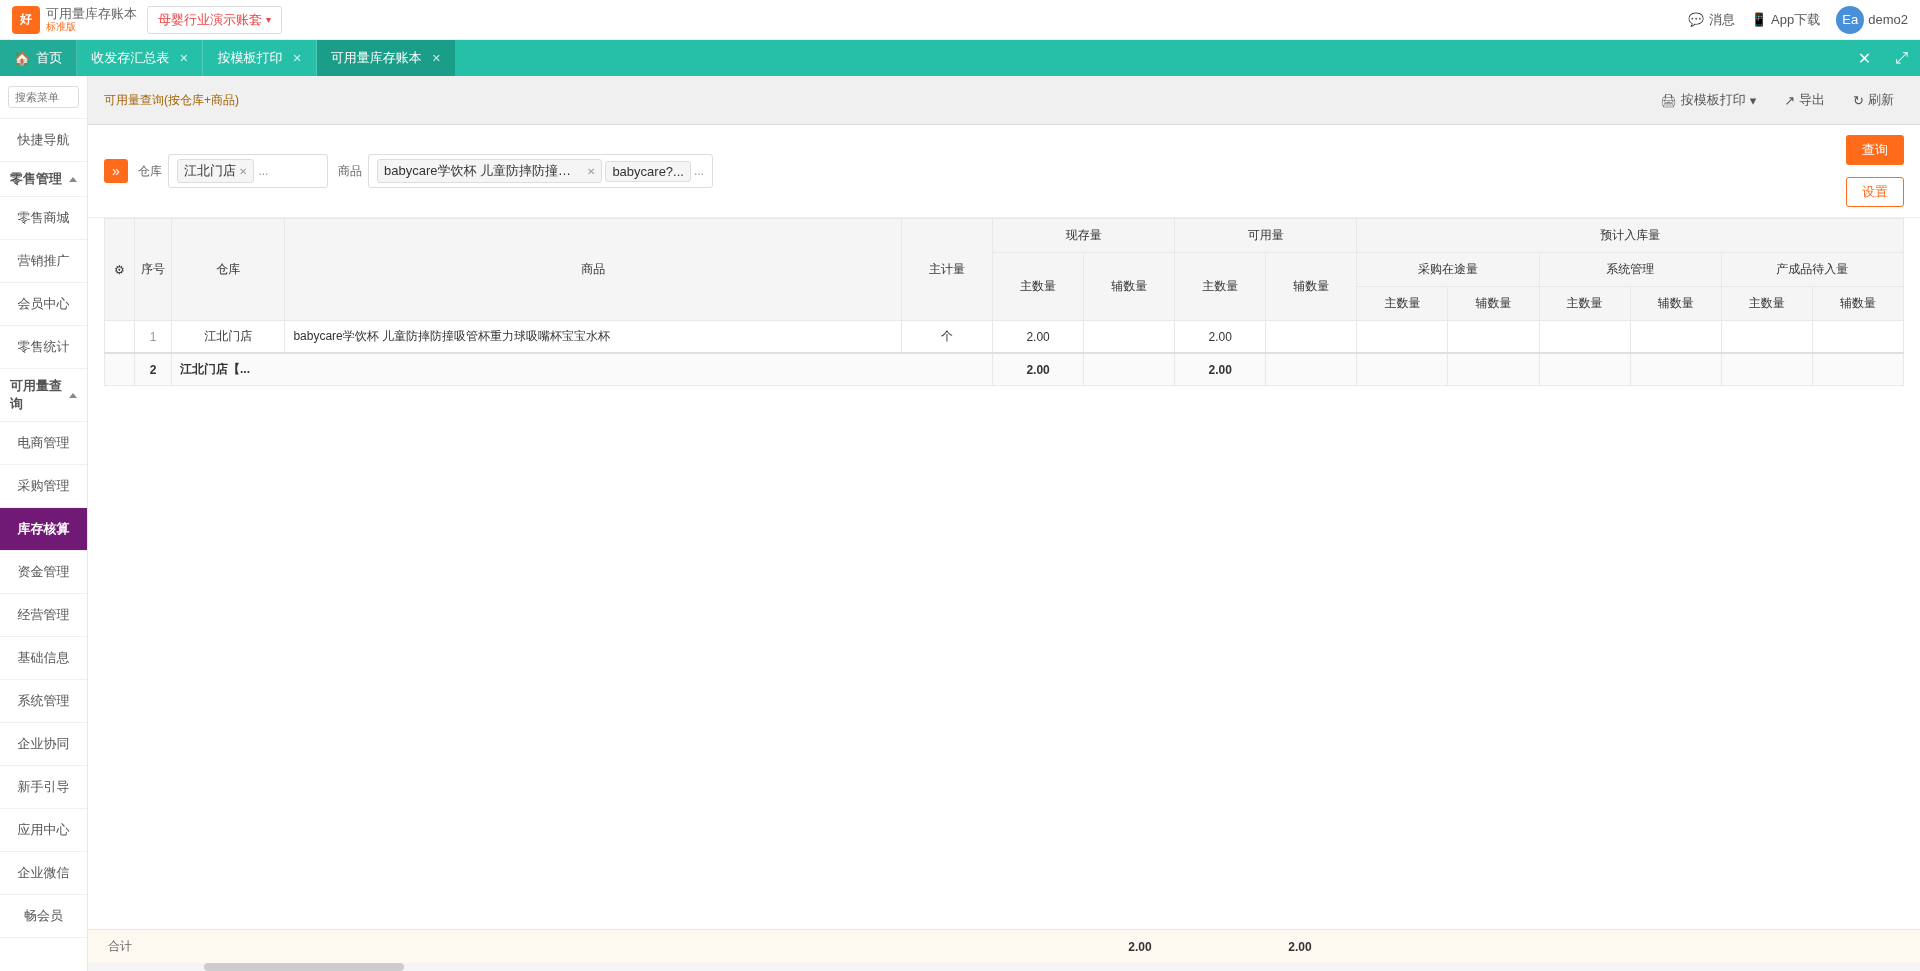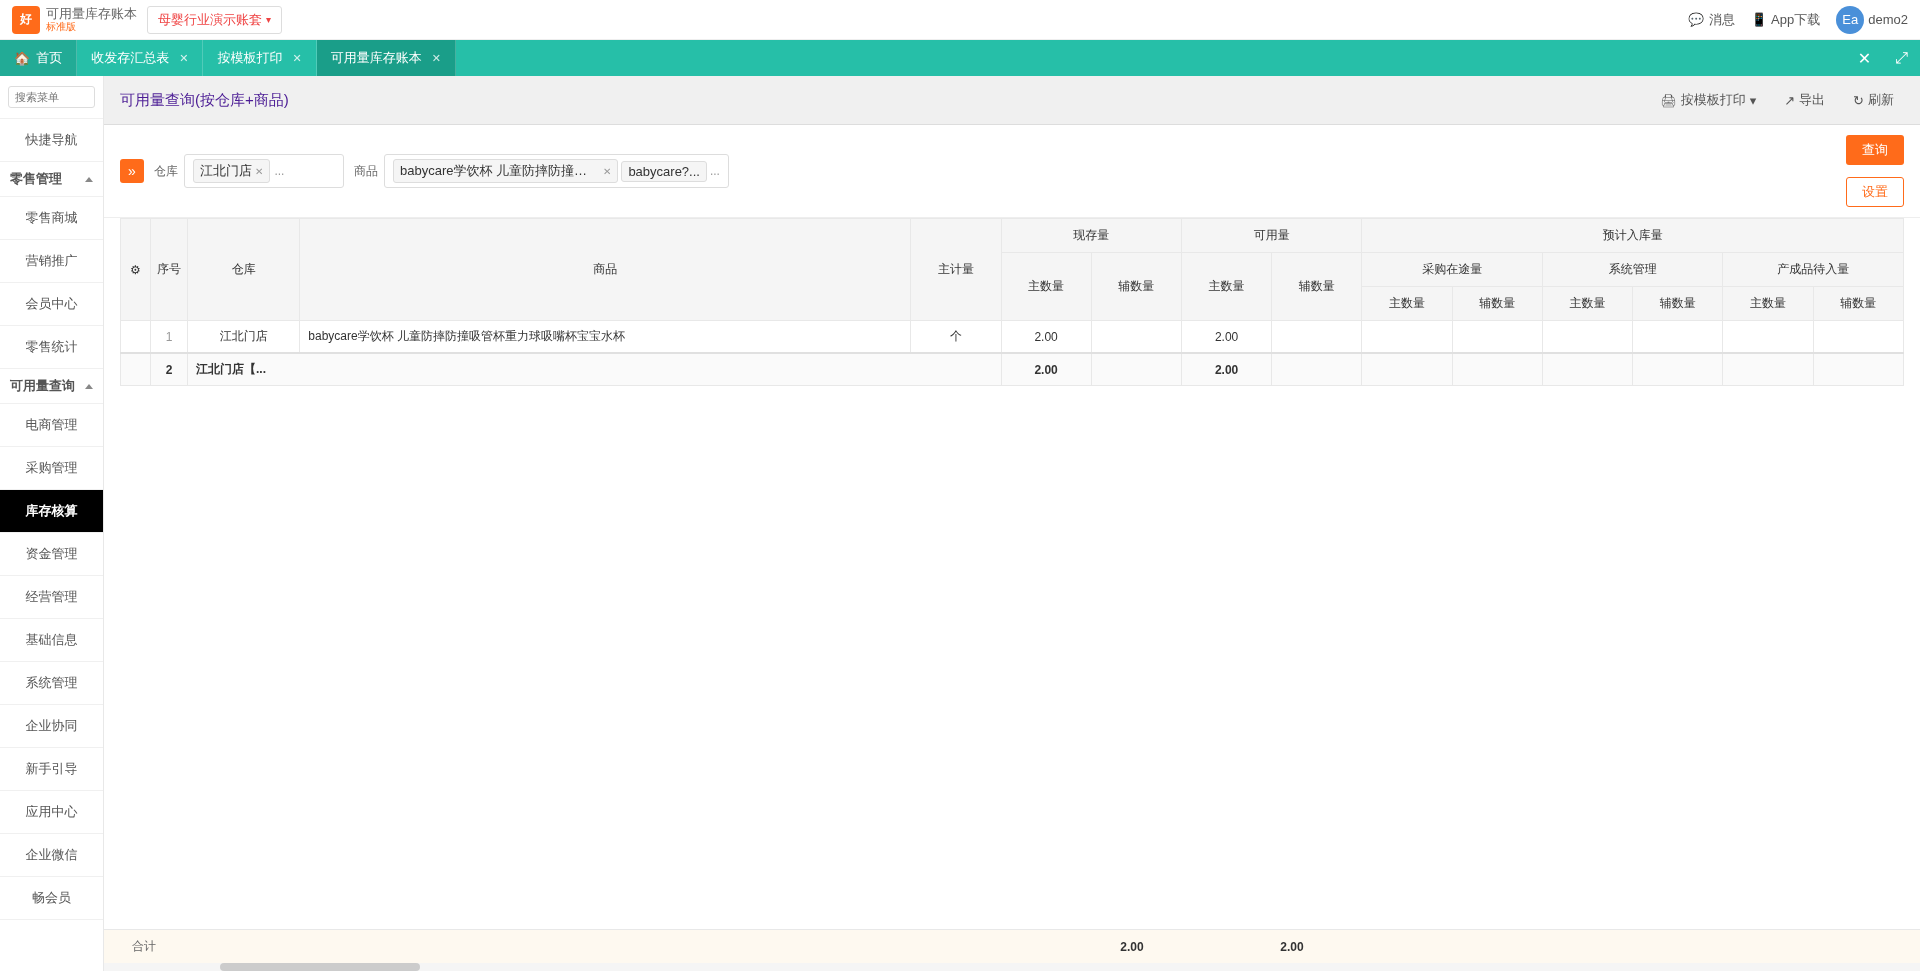--- a/index.html
+++ b/index.html
@@ -47,39 +47,39 @@
     .tab-item.active { background: #1a9e89; }
     .tab-close { font-size: 11px; color: rgba(255,255,255,0.8); cursor: pointer; margin-left: 4px; }
     .tab-bar-right { margin-left: auto; display: flex; align-items: center; }
     .tab-bar-btn { color: white; padding: 0 12px; cursor: pointer; font-size: 16px; display: flex; align-items: center; justify-content: center; height: 100%; }
 
     
     .main-layout { display: flex; height: calc(971px - 40px - 36px); }
 
     
     .sidebar {
-      width: 104px;
+      width: 88px;
       background: #fff;
       border-right: 1px solid #e8e8e8;
       overflow-y: auto;
       flex-shrink: 0;
     }
     .sidebar-item {
       padding: 12px 6px;
       text-align: center;
       cursor: pointer;
       color: #555;
       font-size: 12px;
       border-bottom: 1px solid #f0f0f0;
       display: flex;
       align-items: center;
       justify-content: center;
       gap: 4px;
     }
-    .sidebar-item.active { background: #000000; color: white; font-weight: bold; }
+    .sidebar-item.active { background: #701a75; color: white; font-weight: bold; }
     .sidebar-item.search { padding: 10px 8px; }
     .sidebar-search-input { width: 100%; border: 1px solid #ddd; border-radius: 3px; padding: 4px 6px; font-size: 11px; outline: none; }
     .sidebar-group-header {
       padding: 8px 10px;
       color: #555;
       font-size: 12px;
       font-weight: bold;
       display: flex;
       align-items: center;
       justify-content: space-between;
@@ -98,21 +98,21 @@
 
     
     .page-header {
       background: #f0f0f0;
       padding: 10px 16px;
       display: flex;
       align-items: center;
       justify-content: space-between;
       border-bottom: 1px solid #ddd;
     }
-    .page-title { font-size: 15px; color: #4c1d95; font-weight: normal; }
+    .page-title { font-size: 12px; color: #a16207; font-weight: normal; }
     .page-header-actions { display: flex; align-items: center; gap: 8px; }
     .header-btn {
       display: flex; align-items: center; gap: 4px;
       padding: 5px 10px; border: none; background: none;
       color: #555; cursor: pointer; font-size: 12px;
     }
 
     
     .filter-bar {
       background: #fff;
@@ -206,21 +206,21 @@
       font-size: 12px;
       color: #333;
       text-align: center;
     }
     tr.subtotal td { background: #fafafa; font-weight: bold; }
 
     
     .table-footer {
       background: #fef9f0;
       border-top: 1px solid #e8e8e8;
-      padding: 8px 28px;
+      padding: 8px 20px;
       display: flex;
       align-items: center;
     }
     .footer-label { color: #666; font-size: 12px; padding-right: 20px; }
     .footer-value { color: #333; font-weight: bold; font-size: 12px; }
     .scrollbar-area {
       background: #f5f5f5;
       height: 8px;
       position: relative;
       margin: 0 16px;

